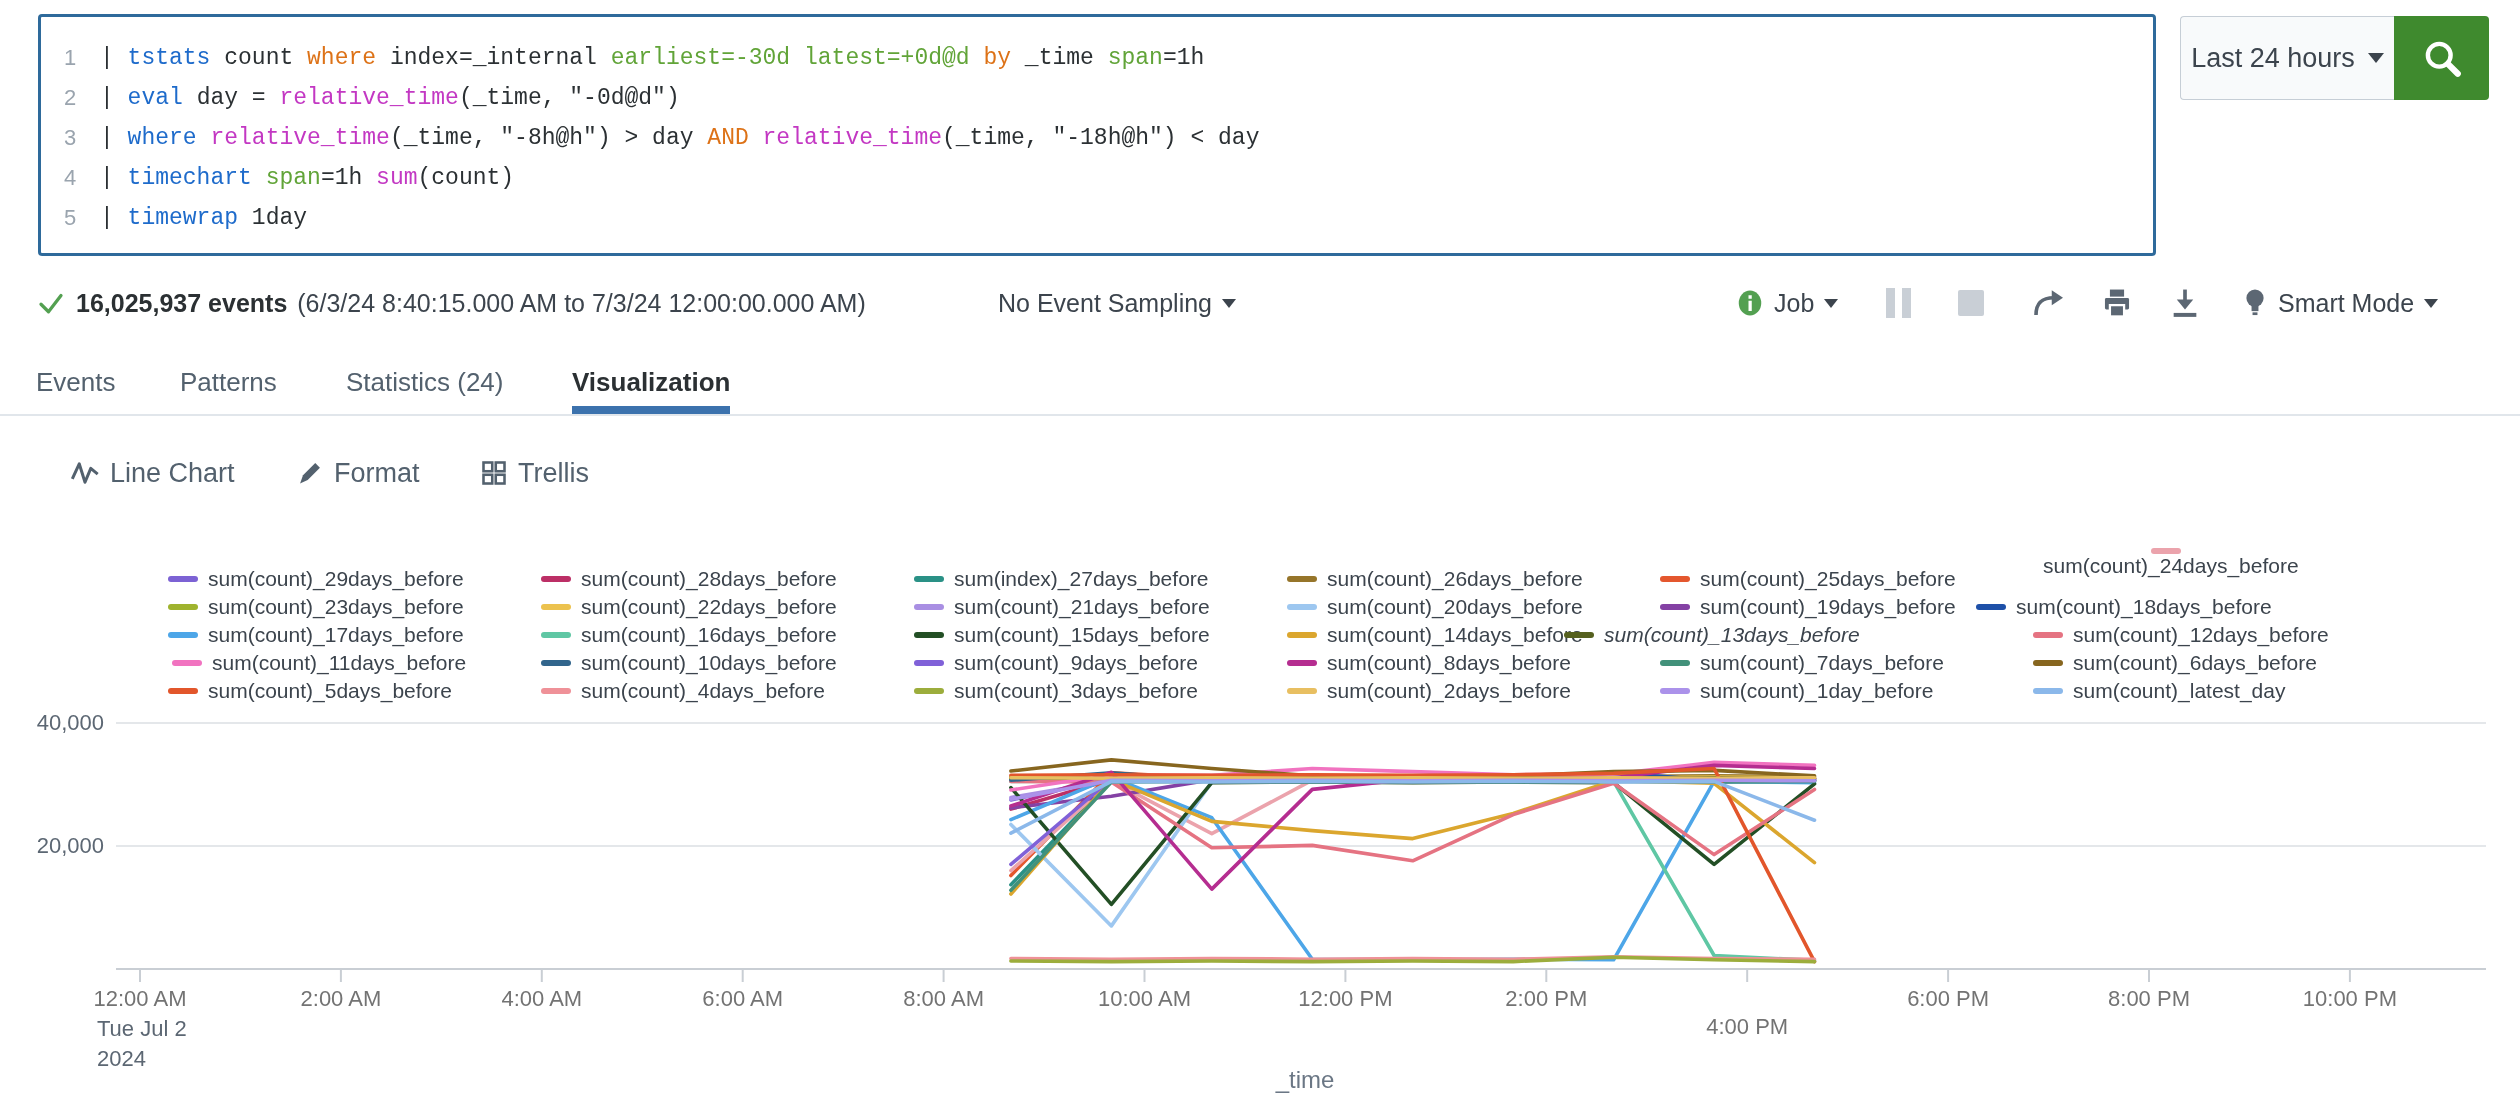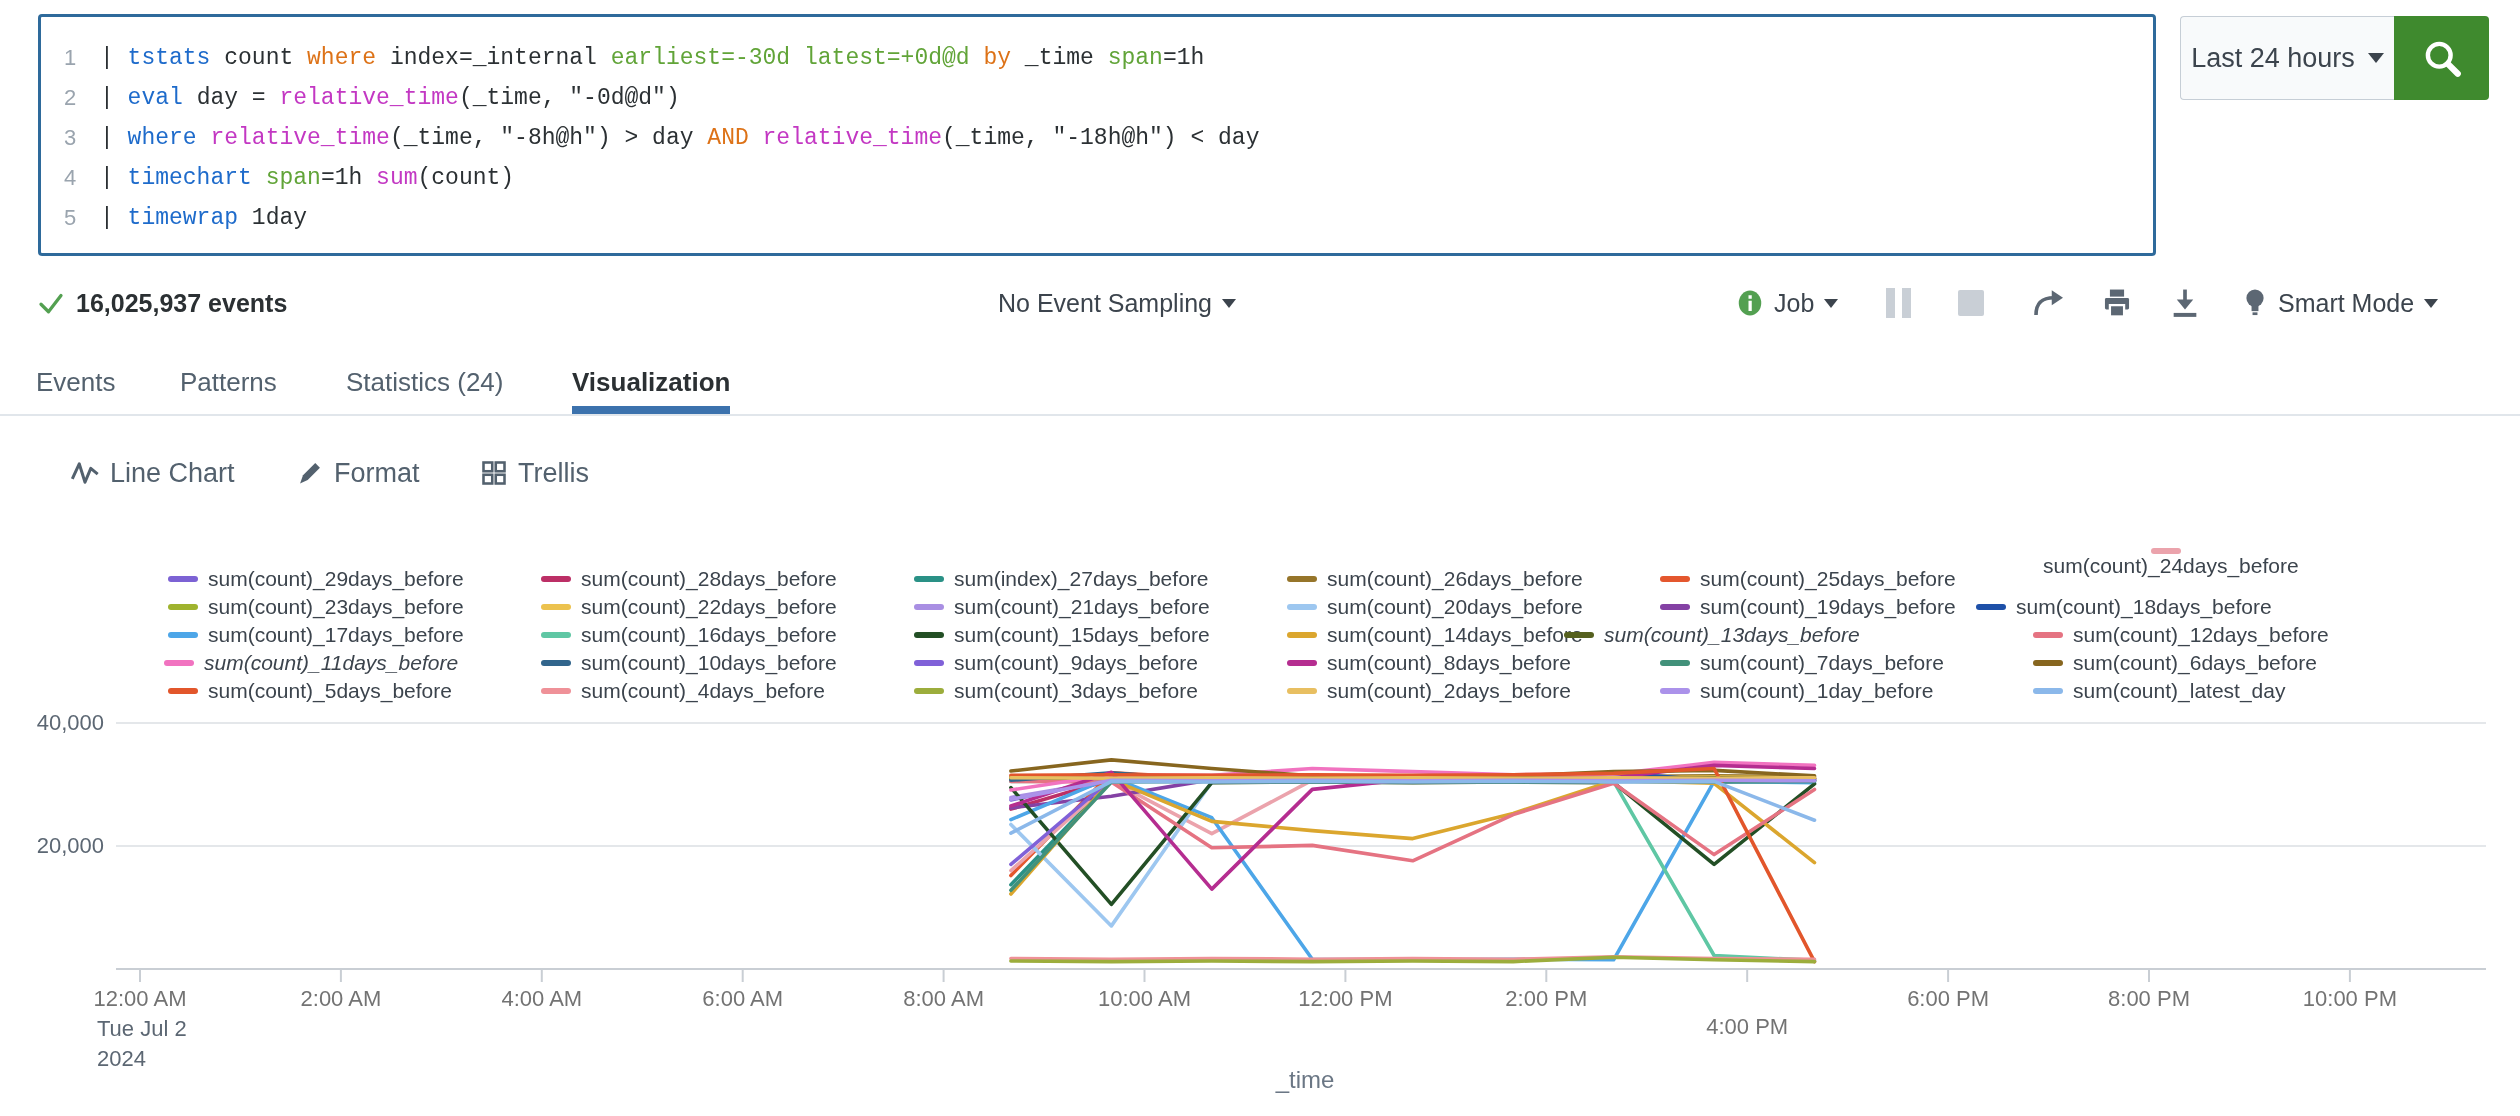--- a/index.html
+++ b/index.html
@@ -89,20 +89,21 @@
 </button>
 
 <div class="abs info-row">
   <div class="item" style="left:36px;">
     <span style="display:flex;">
       <svg width="30" height="30" viewBox="0 0 24 24">
         <polyline points="4,13 10,19 20,6" fill="none" stroke="#53a051" stroke-width="2.6" stroke-linecap="round" stroke-linejoin="round"></polyline>
       </svg>
     </span>
     <span class="events-bold">16,025,937 events</span>
+    <span>(6/3/24 8:40:15.000 AM to 7/3/24 12:00:00.000 AM)</span>
   </div>
 
   <div class="item" style="left:998px;cursor:pointer;">
     <span>No Event Sampling</span>
     <span class="caret sm"></span>
   </div>
 
   <div class="item" style="left:1736px;cursor:pointer;">
     <span style="display:flex;">
       <svg width="28" height="30" viewBox="0 0 22 24">
@@ -271,21 +272,21 @@
       <span class="legend-label">sum(count)_14days_before</span>
     </div>
     <div class="legend-item" style="left: 1564px; top: 621px; font-style: italic;">
       <span class="legend-swatch" style="background: rgb(85, 96, 31);"></span>
       <span class="legend-label">sum(count)_13days_before</span>
     </div>
     <div class="legend-item" style="left: 2033px; top: 621px;">
       <span class="legend-swatch" style="background: rgb(229, 115, 130);"></span>
       <span class="legend-label">sum(count)_12days_before</span>
     </div>
-    <div class="legend-item" style="left: 164px; top: 649px; font-style: italic;">
+    <div class="legend-item" style="left: 172px; top: 649px;">
       <span class="legend-swatch" style="background: rgb(241, 115, 192);"></span>
       <span class="legend-label">sum(count)_11days_before</span>
     </div>
     <div class="legend-item" style="left: 541px; top: 649px;">
       <span class="legend-swatch" style="background: rgb(49, 101, 140);"></span>
       <span class="legend-label">sum(count)_10days_before</span>
     </div>
     <div class="legend-item" style="left: 914px; top: 649px;">
       <span class="legend-swatch" style="background: rgb(128, 97, 216);"></span>
       <span class="legend-label">sum(count)_9days_before</span>

